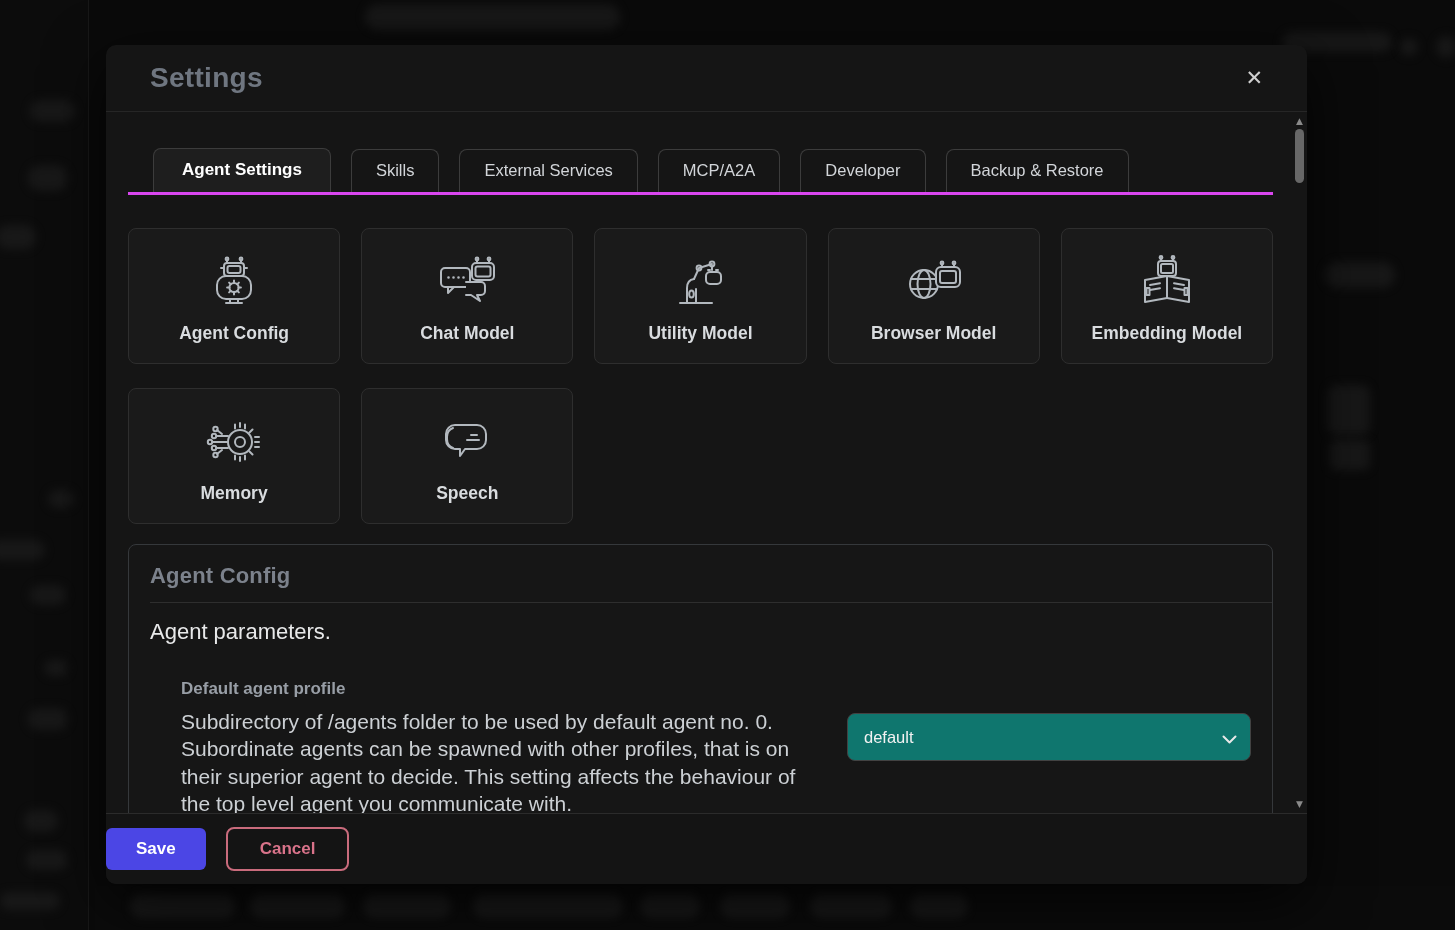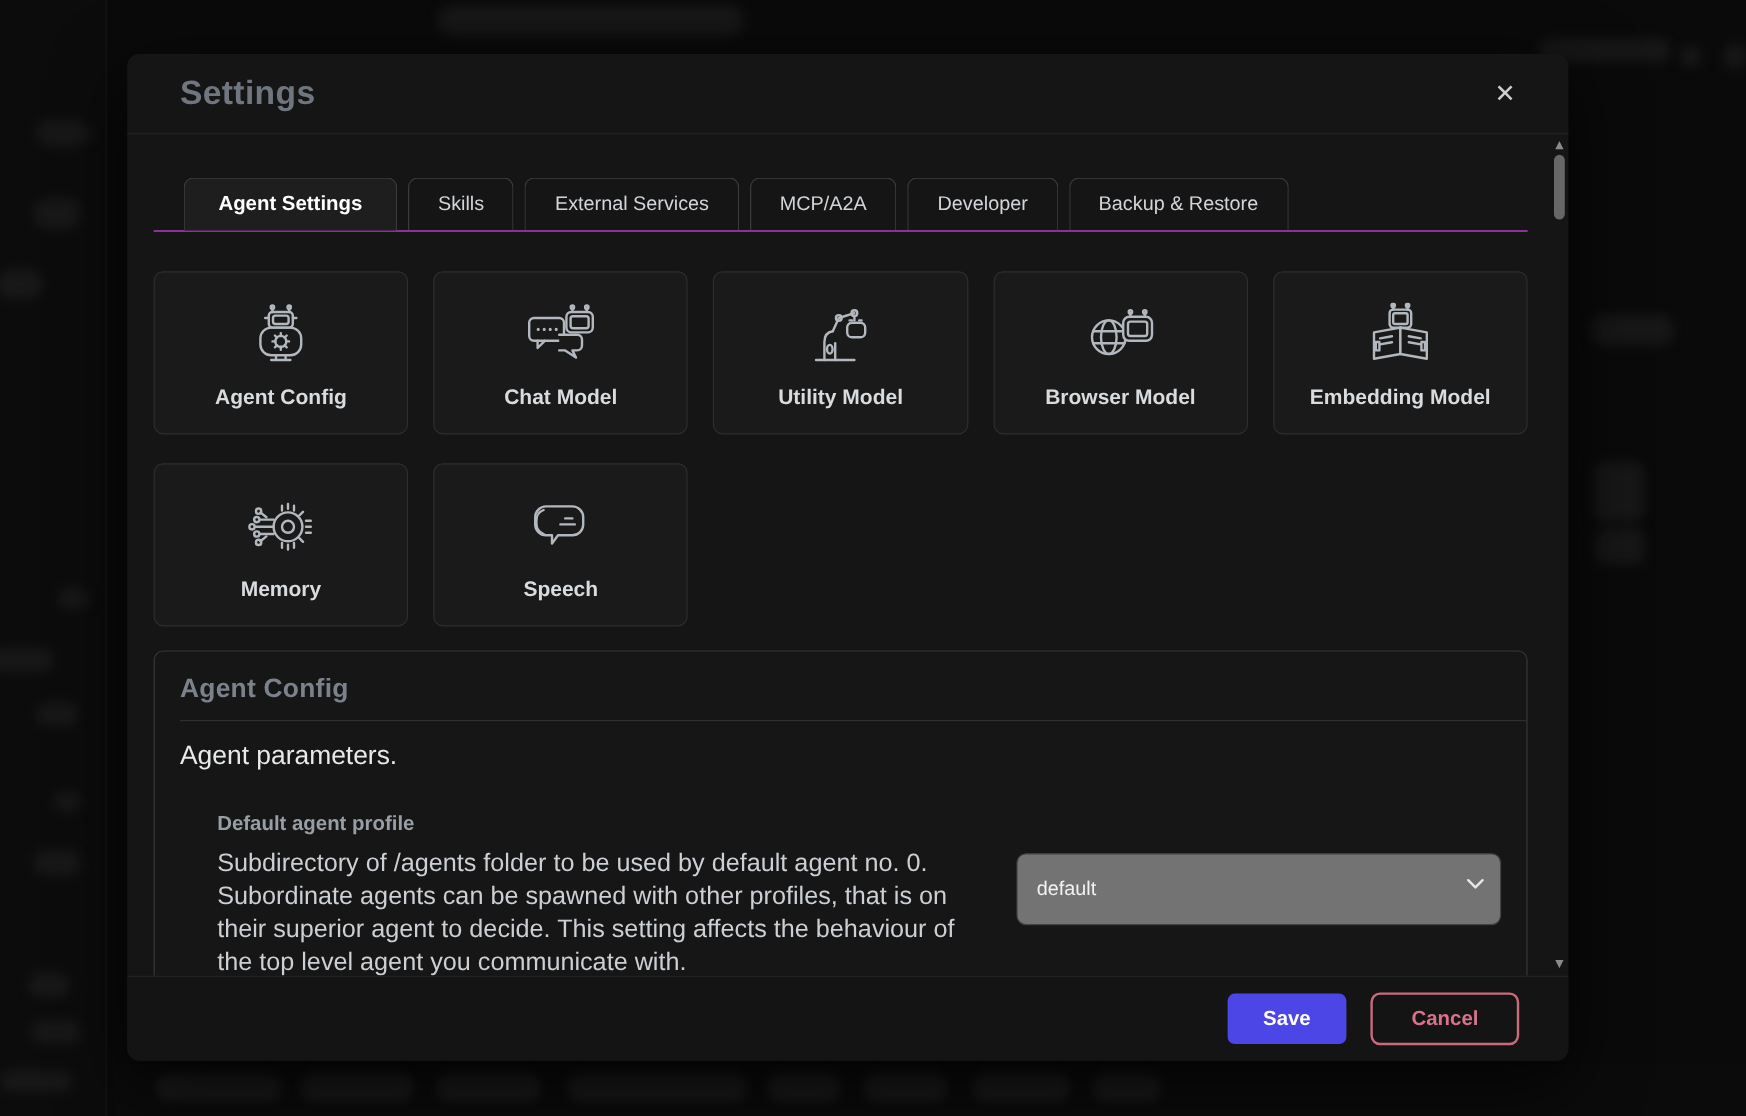--- a/index.html
+++ b/index.html
@@ -43,23 +43,23 @@
   .close-btn {
     background:none; border:none; color:#cfcfcf; font-size:21px;
     cursor:pointer; line-height:1; padding:4px;
     font-family:"DejaVu Sans", sans-serif;
   }
 
   .modal-body { flex:1 1 auto; position:relative; overflow:hidden; padding:0 34px 0 22px; }
 
   
   .tabs {
-    display:flex; gap:9px;
+    display:flex; align-items:flex-end; gap:20px;
     margin:36px 0 0 0; padding-left:25px;
-    border-bottom:1px solid #d946ef;
+    border-bottom:3px solid #d946ef;
   }
   .tab {
     background:transparent; border:1px solid #3c3c3c; border-bottom:none;
     border-radius:8px 8px 0 0; color:#d2d5d9; font-size:16.5px;
     padding:11px 24px 12px 24px; cursor:pointer;
     font-family:"Liberation Sans", sans-serif; white-space:nowrap;
   }
   .tab.active { background:#1e1e1e; color:#ffffff; font-weight:bold; font-size:17px; padding:11px 28px 12px 28px; }
 
   
@@ -85,39 +85,39 @@
   .section-subtitle { margin-top:16px; font-size:22px; color:#e8e9ea; }
   .field { margin-top:34px;margin-left:31px; }
   .field-label { font-size:17px; font-weight:bold; color:#989ea6; }
   .field-row { display:flex; margin-top:9px; }
   .field-desc {
     width:648px; flex:0 0 648px; font-size:21px; line-height:1.3;
     color:#ccd0d4; margin-right:18px;
   }
   .select-wrap { position:relative; width:437px; margin-top:5px; align-self:flex-start; margin-left:auto; }
   .select-wrap select {
-    width:100%; height:60px; background:#737373; color:#f2f2f2;
+    width:100%; height:48px; background:#0f766e; color:#f2f2f2;
     border:1px solid #424242; border-radius:8px; font-size:16.5px;
     padding:0 40px 0 16px; appearance:none; -webkit-appearance:none;
     font-family:"Liberation Sans", sans-serif; cursor:pointer;
   }
   .select-wrap .chev { position:absolute; right:14px; top:17px; pointer-events:none; }
   .select-wrap .chev svg { stroke:#e8e8e8; fill:none; stroke-width:2; stroke-linecap:round; stroke-linejoin:round; }
 
   
   .scrollbar { position:absolute; right:1px; top:3px; width:13px; height:calc(100% - 6px); }
   .sb-arrow { position:absolute; left:0; width:13px; height:12px; color:#8a8a8a; font-size:9px; text-align:center; line-height:12px; cursor:pointer; font-family:"DejaVu Sans", sans-serif; }
   .sb-arrow.up { top:0; }
   .sb-arrow.down { bottom:0; }
   .sb-thumb { position:absolute; left:2px; top:14px; width:9px; height:54px; background:#676767; border-radius:5px; cursor:pointer; }
 
   
   .modal-footer {
     flex:0 0 71px; border-top:1px solid #2b2b2b; background:#141414;
-    display:flex; align-items:center; justify-content:flex-end;
+    display:flex; align-items:center; justify-content:flex-start;
     gap:20px; padding-right:41px; border-radius:0 0 10px 10px;
   }
   .btn-save {
     background:#4b46e5; color:#ffffff; border:none; border-radius:6px;
     font-size:17px; font-weight:bold; padding:11px 30px; cursor:pointer;
     font-family:"Liberation Sans", sans-serif;
   }
   .btn-cancel {
     background:transparent; color:#d9738a; border:2px solid #c96b7c; border-radius:8px;
     font-size:17px; font-weight:bold; padding:10px 32px; cursor:pointer;

